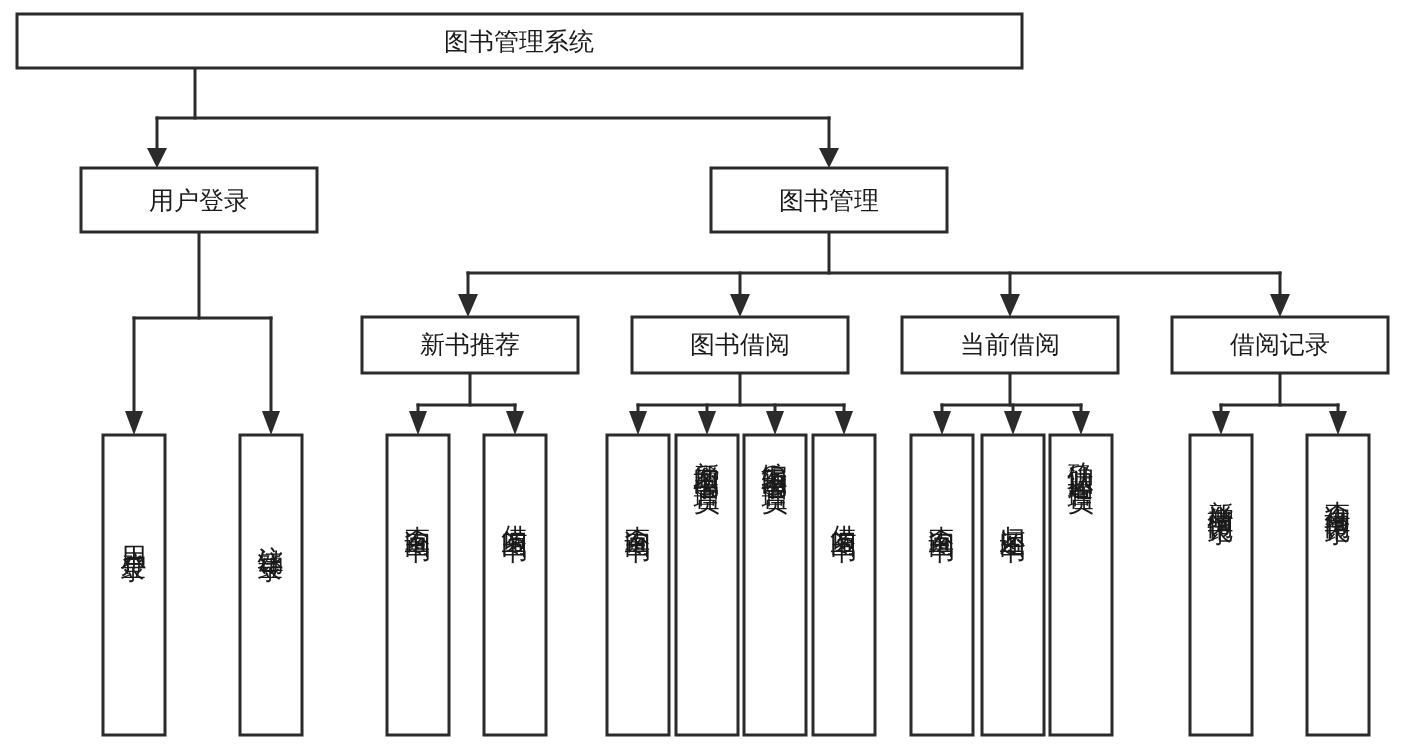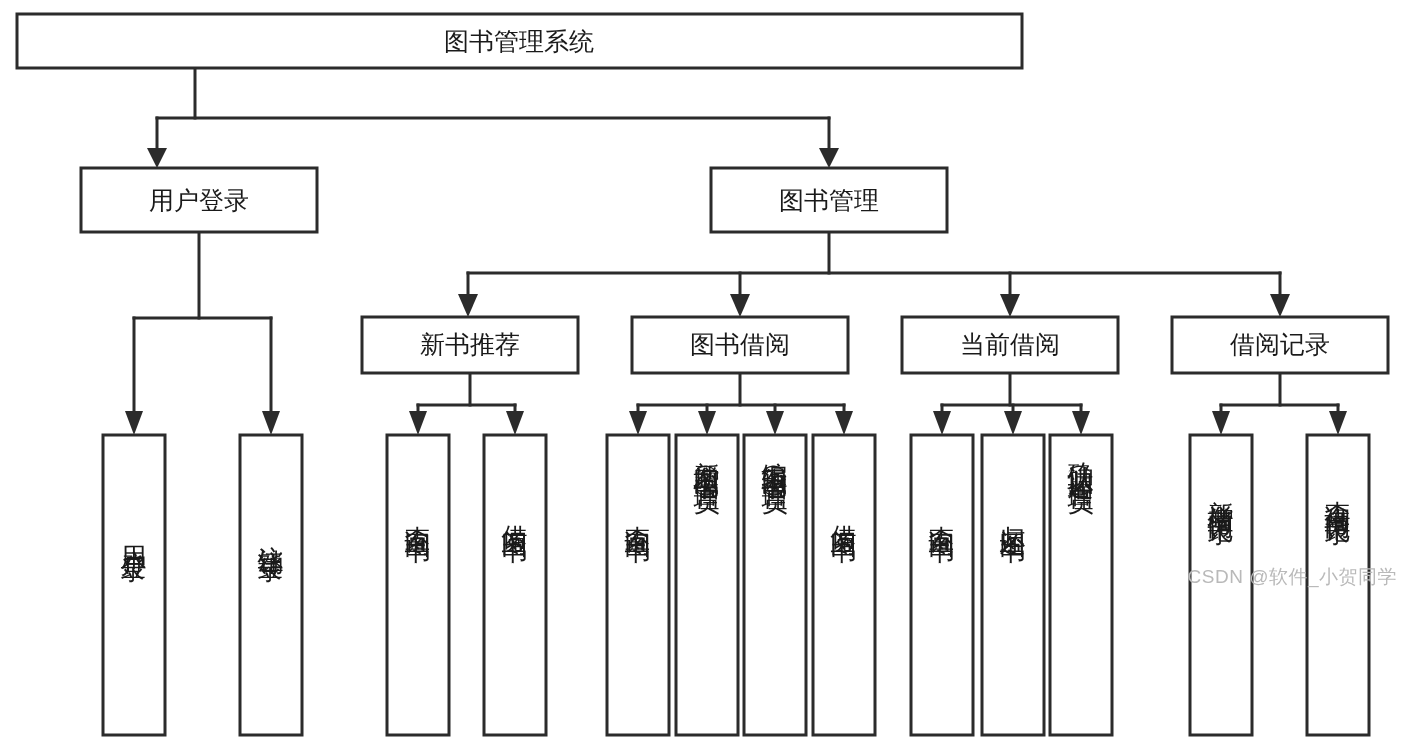--- a/index.html
+++ b/index.html
@@ -228,14 +228,13 @@
   <div class="vert-text-wrap" style="left:1050px; top:435px; width:62px; height:300px; padding-top:6px;">
     <span class="vert-text">确认归还（管理员）</span>
   </div>
   <div class="vert-text-wrap" style="left:1190px; top:435px; width:62px; height:300px; padding-top:45px;">
     <span class="vert-text">新增借阅记录</span>
   </div>
   <div class="vert-text-wrap" style="left:1307px; top:435px; width:62px; height:300px; padding-top:45px;">
     <span class="vert-text">查询借阅记录</span>
   </div>
 
-  <div class="watermark">CSDN @软件_小贺同学</div>
 </div>
 
 </body></html>

